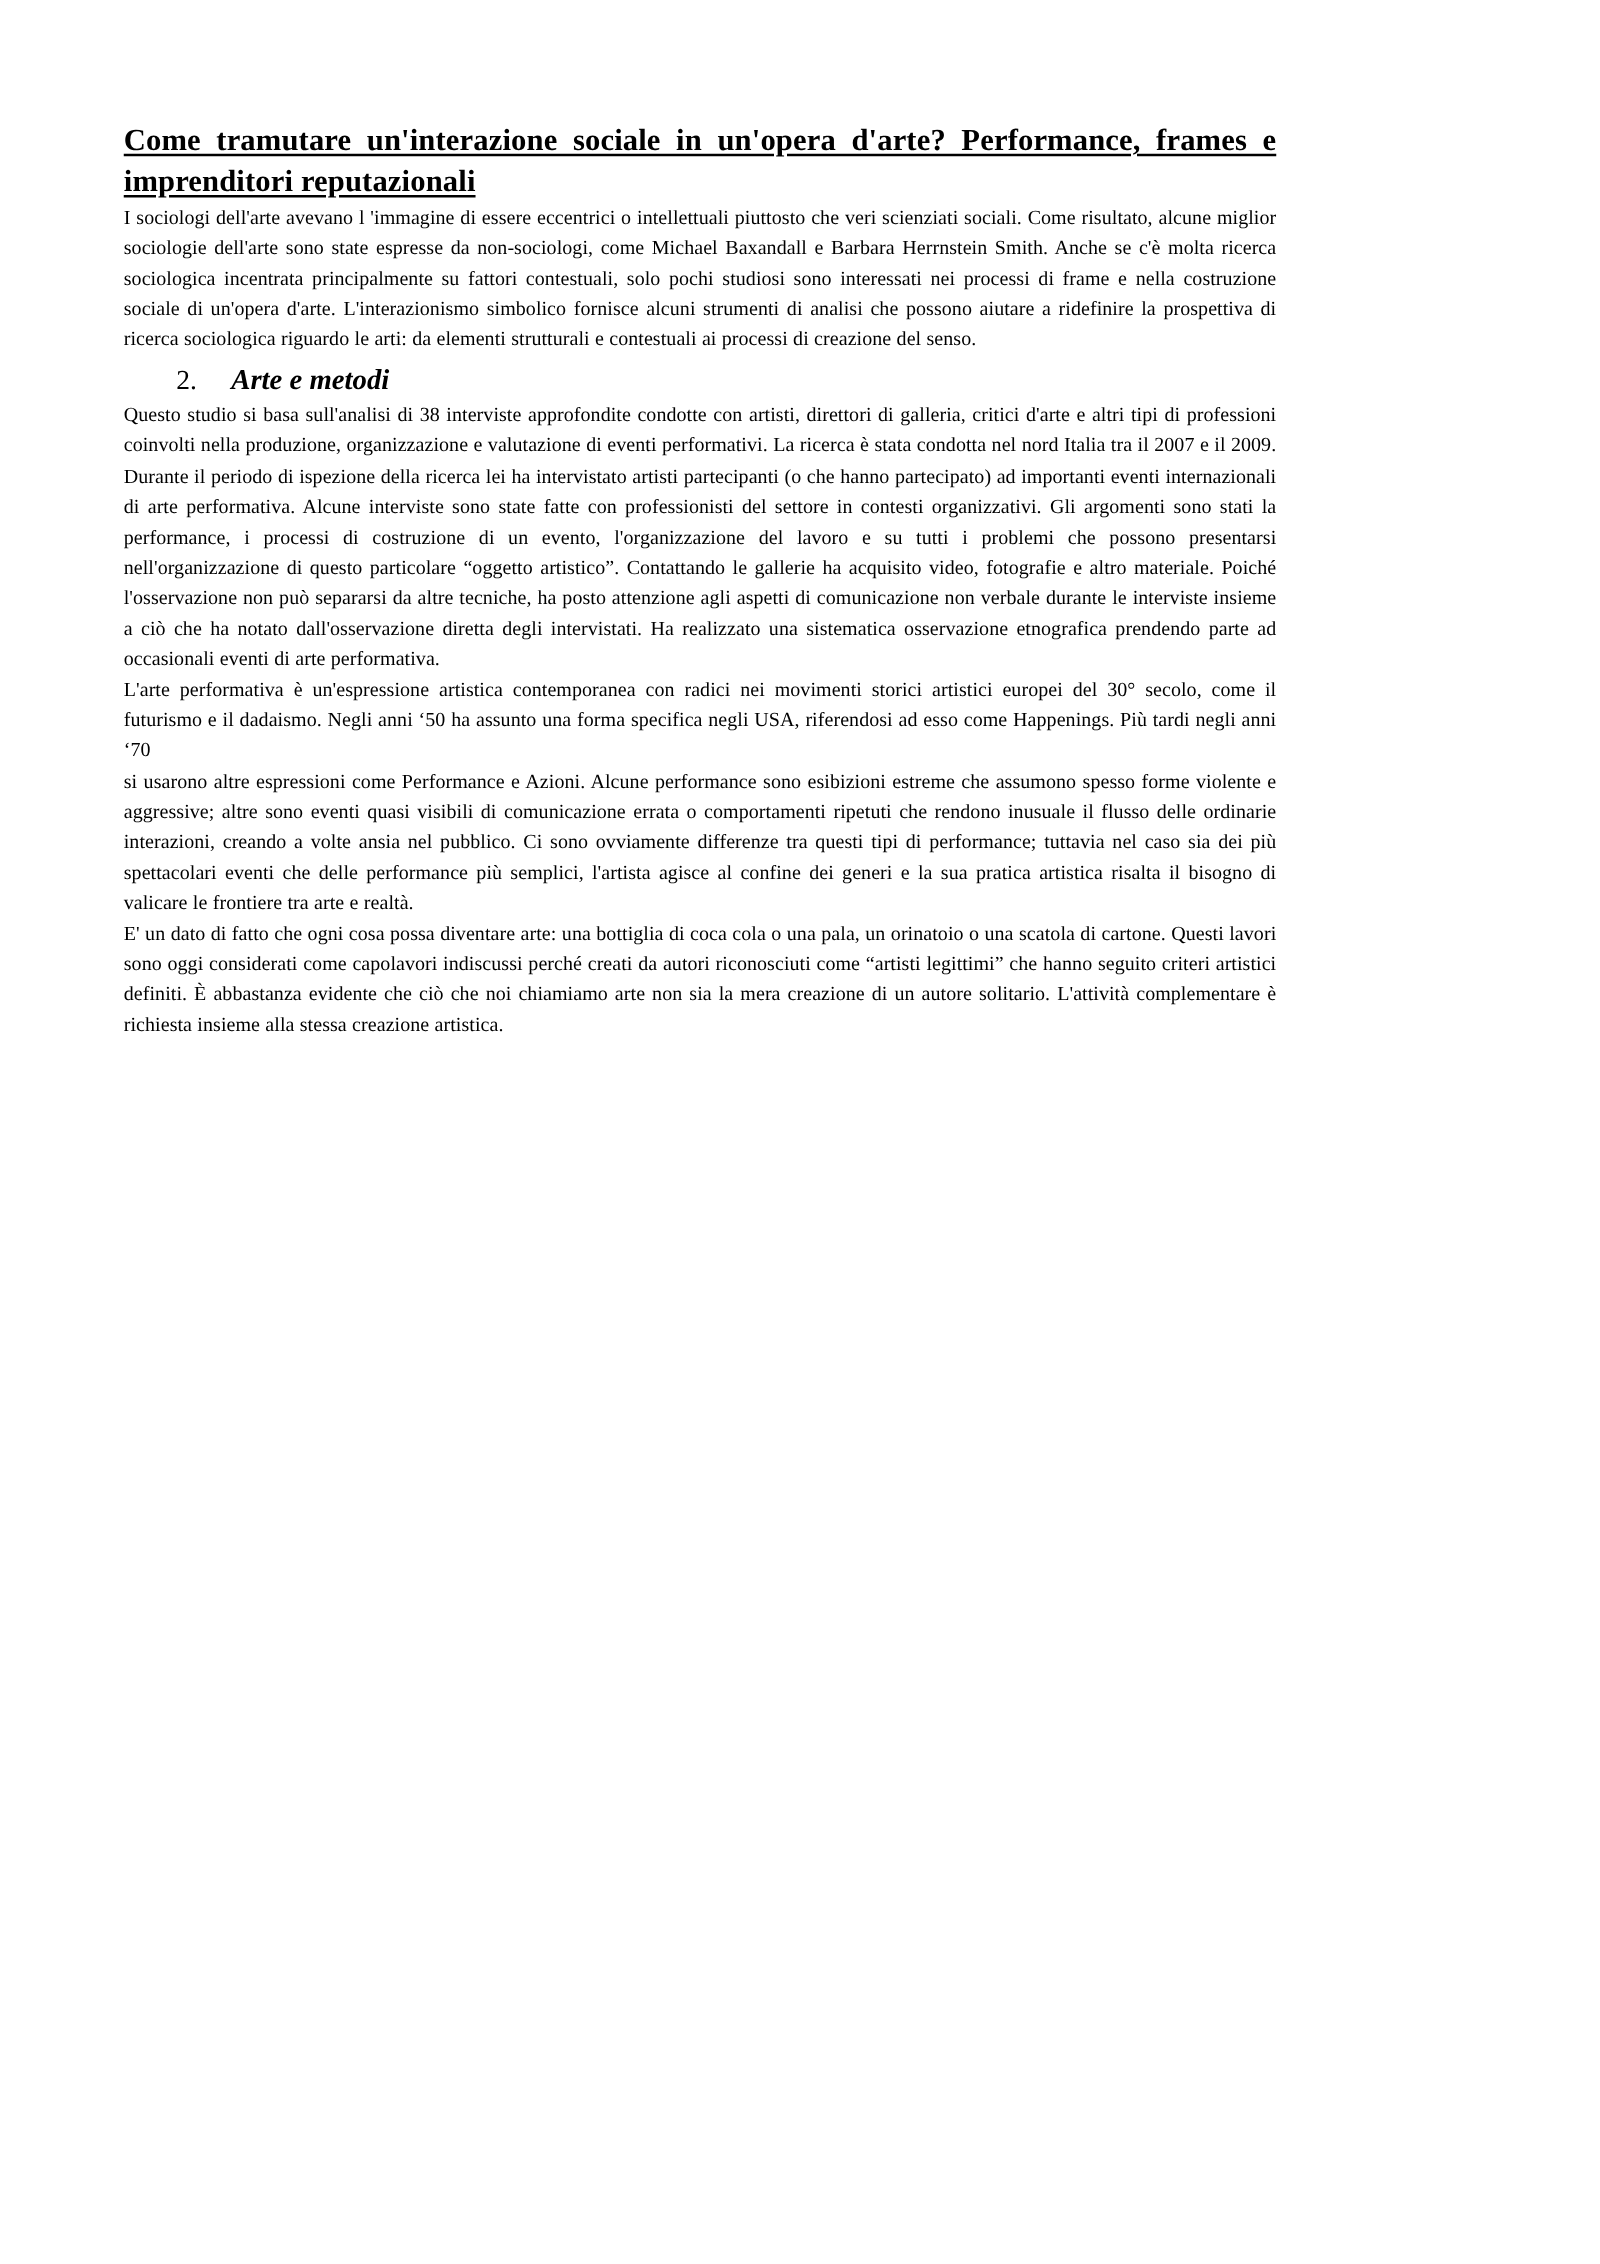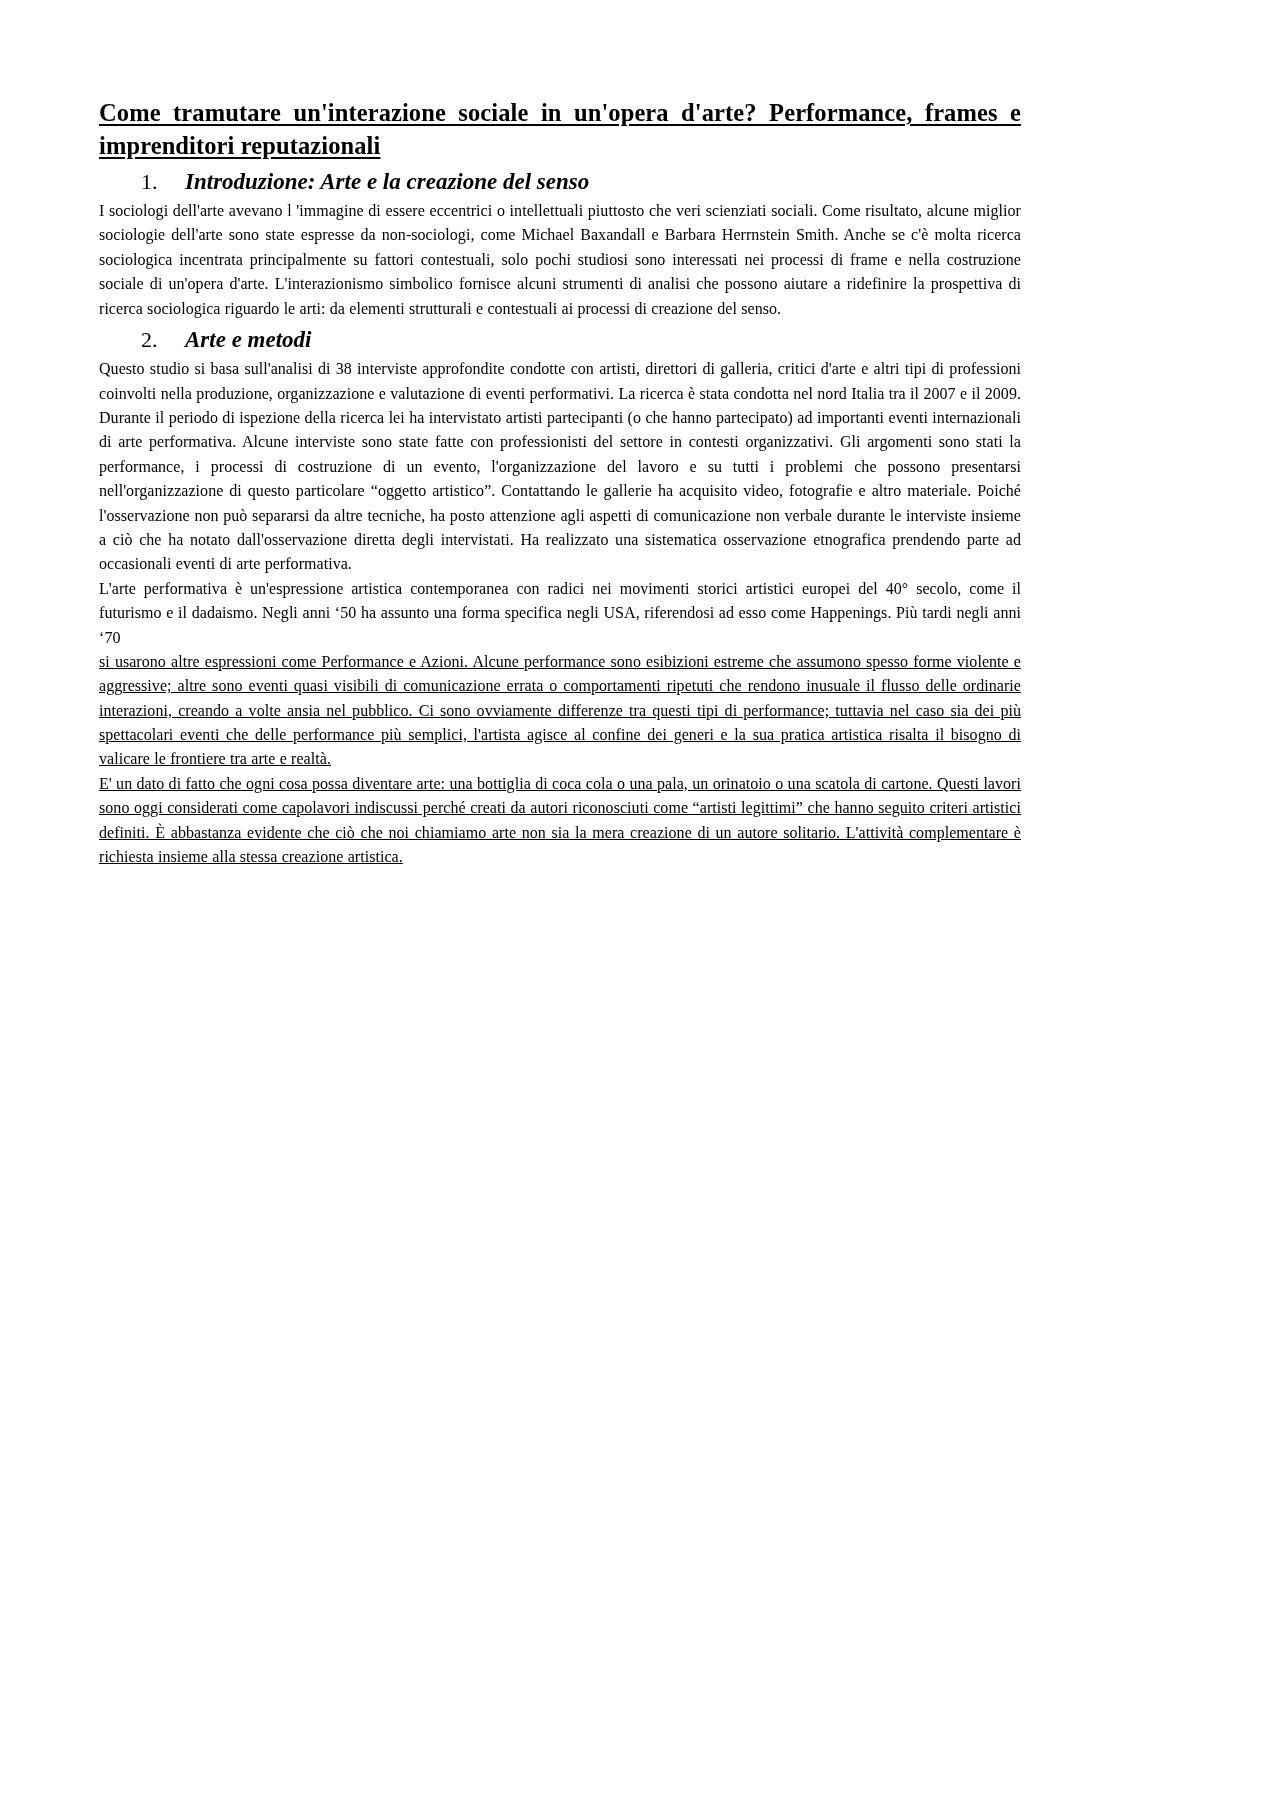--- a/index.html
+++ b/index.html
@@ -78,51 +78,47 @@
     font-size: 16px;
     line-height: 1.525;
     text-align: justify;
     text-align-last: left;
     margin: 0;
     letter-spacing: 0.05px;
     word-spacing: 0.2px;
   }
   p.body.tight {
     margin-top: 0;
-    text-decoration: underline;
   }
 </style>
 </head>
 <body>
 
 <div class="page">
   <div class="content">
 
     <h1 class="doc-title">
       <span class="line1">Come tramutare un'interazione sociale in un'opera d'arte? Performance, frames e</span>
       <span class="line2">imprenditori reputazionali</span>
     </h1>
 
     <ol class="sections">
 
       <li>
-        <div class="heading-row">
-          <span class="heading-num">1.</span><span class="heading-text ital">Introduzione: Arte e la creazione del senso</span>
-        </div>
         <p class="body">I sociologi dell'arte avevano l 'immagine di essere eccentrici o intellettuali piuttosto che veri scienziati sociali. Come risultato, alcune miglior sociologie dell'arte sono state espresse da non-sociologi, come Michael Baxandall e Barbara Herrnstein Smith. Anche se c'è molta ricerca sociologica incentrata principalmente su fattori contestuali, solo pochi studiosi sono interessati nei processi di frame e nella costruzione sociale di un'opera d'arte. L'interazionismo simbolico fornisce alcuni strumenti di analisi che possono aiutare a ridefinire la prospettiva di ricerca sociologica riguardo le arti: da elementi strutturali e contestuali ai processi di creazione del senso.</p>
       </li>
 
       <li>
         <div class="heading-row">
           <span class="heading-num">2.</span><span class="heading-text ital">Arte e metodi</span>
         </div>
         <p class="body">Questo studio si basa sull'analisi di 38 interviste approfondite condotte con artisti, direttori di galleria, critici d'arte e altri tipi di professioni coinvolti nella produzione, organizzazione e valutazione di eventi performativi. La ricerca è stata condotta nel nord Italia tra il 2007 e il 2009. Durante il periodo di ispezione della ricerca lei ha intervistato artisti partecipanti (o che hanno partecipato) ad importanti eventi internazionali di arte performativa. Alcune interviste sono state fatte con professionisti del settore in contesti organizzativi. Gli argomenti sono stati la performance, i processi di costruzione di un evento, l'organizzazione del lavoro e su tutti i problemi che possono presentarsi nell'organizzazione di questo particolare “oggetto artistico”. Contattando le gallerie ha acquisito video, fotografie e altro materiale. Poiché l'osservazione non può separarsi da altre tecniche, ha posto attenzione agli aspetti di comunicazione non verbale durante le interviste insieme a ciò che ha notato dall'osservazione diretta degli intervistati. Ha realizzato una sistematica osservazione etnografica prendendo parte ad occasionali eventi di arte performativa.</p>
       </li>
 
       <li>
-        <p class="body">L'arte performativa è un'espressione artistica contemporanea con radici nei movimenti storici artistici europei del 40° secolo, come il futurismo e il dadaismo. Negli anni ‘50 ha assunto una forma specifica negli USA, riferendosi ad esso come Happenings. Più tardi negli anni ‘70</p>
+        <p class="body">L'arte performativa è un'espressione artistica contemporanea con radici nei movimenti storici artistici europei del 30° secolo, come il futurismo e il dadaismo. Negli anni ‘50 ha assunto una forma specifica negli USA, riferendosi ad esso come Happenings. Più tardi negli anni ‘70</p>
         <p class="body tight">si usarono altre espressioni come Performance e Azioni. Alcune performance sono esibizioni estreme che assumono spesso forme violente e aggressive; altre sono eventi quasi visibili di comunicazione errata o comportamenti ripetuti che rendono inusuale il flusso delle ordinarie interazioni, creando a volte ansia nel pubblico. Ci sono ovviamente differenze tra questi tipi di performance; tuttavia nel caso sia dei più spettacolari eventi che delle performance più semplici, l'artista agisce al confine dei generi e la sua pratica artistica risalta il bisogno di valicare le frontiere tra arte e realtà.</p>
         <p class="body tight">E' un dato di fatto che ogni cosa possa diventare arte: una bottiglia di coca cola o una pala, un orinatoio o una scatola di cartone. Questi lavori sono oggi considerati come capolavori indiscussi perché creati da autori riconosciuti come “artisti legittimi” che hanno seguito criteri artistici definiti. È abbastanza evidente che ciò che noi chiamiamo arte non sia la mera creazione di un autore solitario. L'attività complementare è richiesta insieme alla stessa creazione artistica.</p>
       </li>
 
     </ol>
   </div>
 </div>
 
 </body></html>

